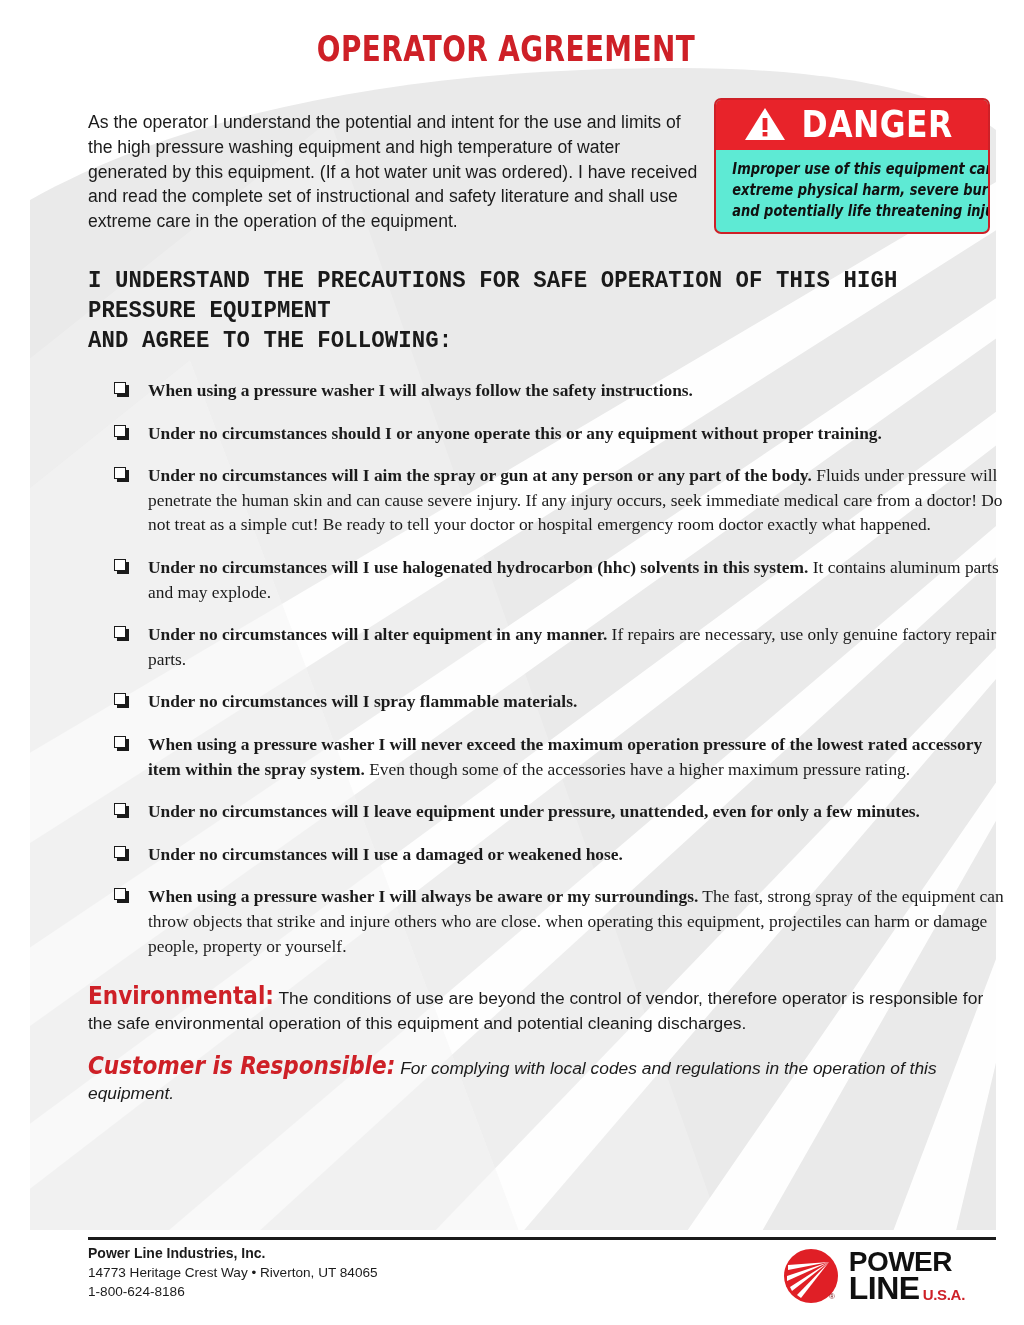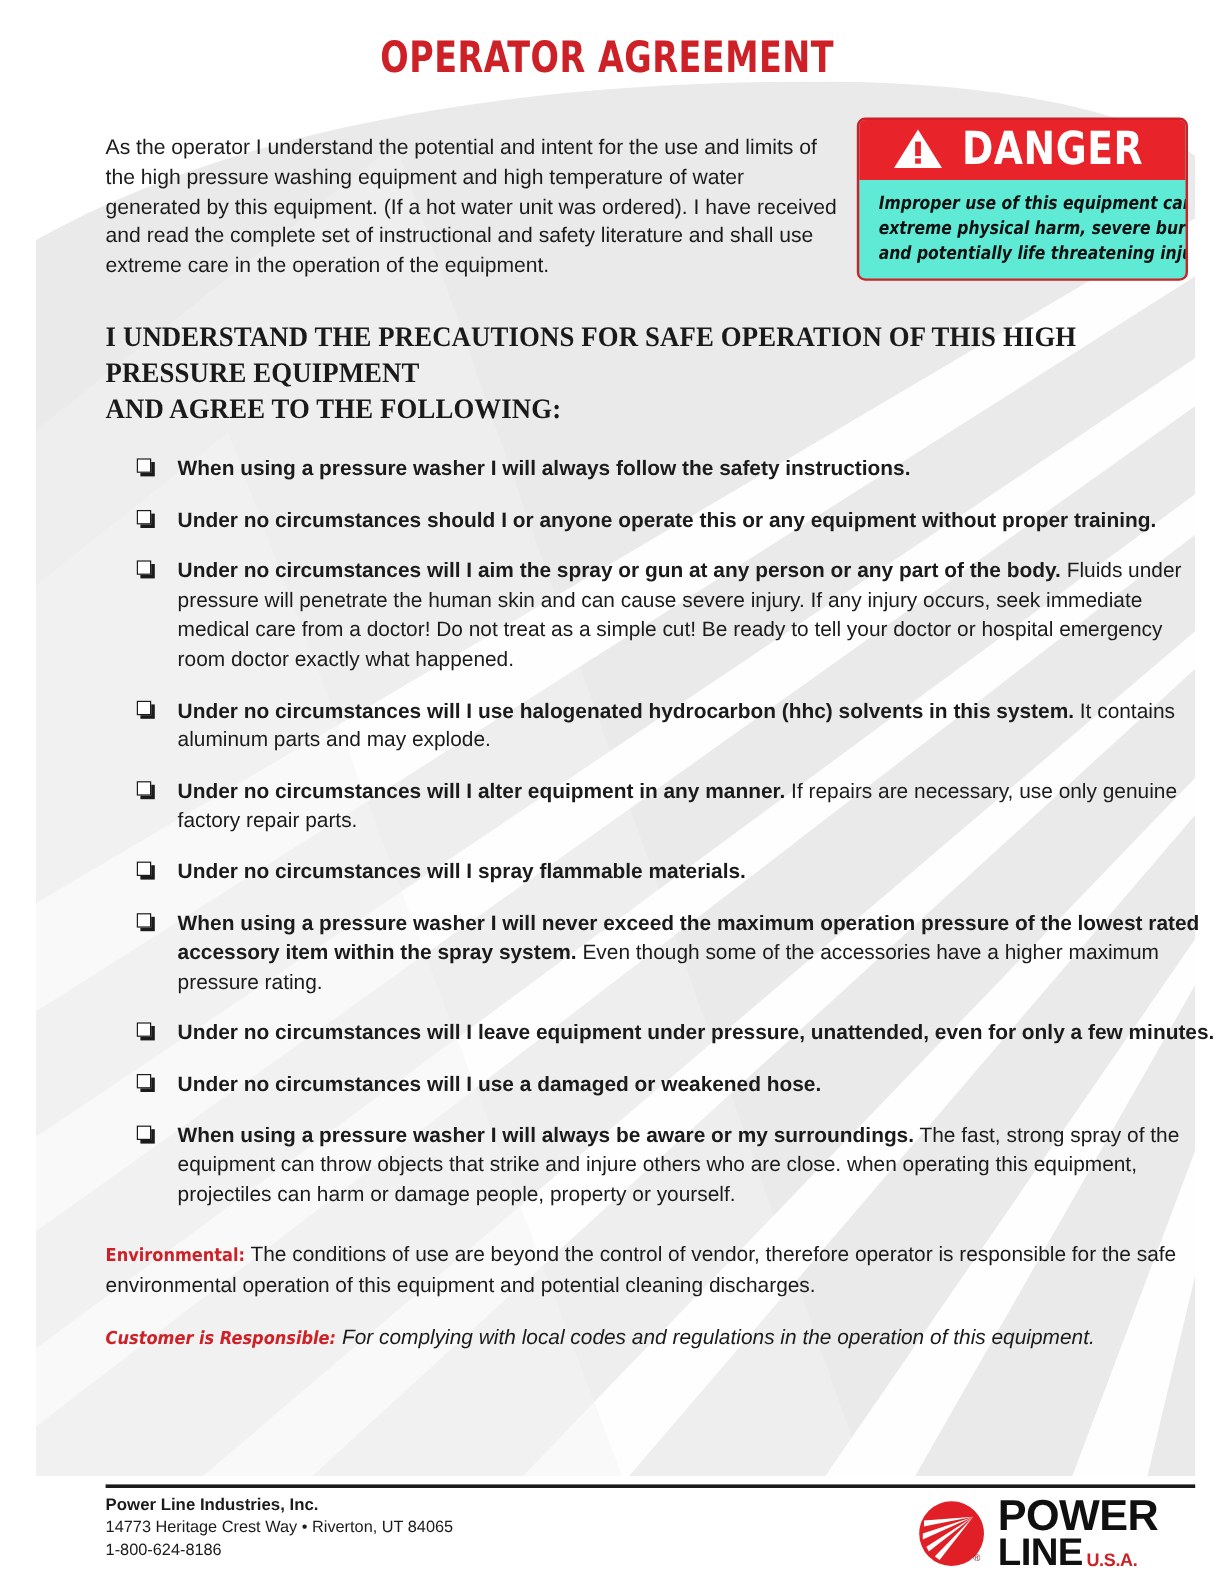--- a/index.html
+++ b/index.html
@@ -103,33 +103,34 @@
     font-size: 15.2px;
     line-height: 21px;
     color: #111111;
   }
   .danger-body div { white-space: nowrap; transform: scaleX(0.95); transform-origin: center; }
 
   
   .section-head {
     margin: 32px 0 0 88px;
     width: 900px;
-    font-family: Liberation Serif, serif;
+    font-family: Liberation Mono, monospace;
     font-weight: bold;
     font-size: 23.5px;
     line-height: 30px;
     color: #1a1a1a;
     letter-spacing: 0.1px;
   }
   .section-head span { display: block; transform: scaleX(0.95); transform-origin: left; }
 
   
   .bullets {
     margin: 22px 6px 0 112px;
     width: 900px;
+    font-family: Liberation Serif, serif;
   }
   .bullet {
     position: relative;
     padding-left: 36px;
     margin-bottom: 18px;
     font-size: 17.4px;
     line-height: 24.6px;
     color: #1b1b1b;
   }
   .bullet:last-child { margin-bottom: 0; }
@@ -163,21 +164,21 @@
     font-size: 17.4px;
     line-height: 25px;
     color: #1b1b1b;
     margin-bottom: 18px;
   }
   .note:last-child { margin-bottom: 0; font-style: italic; }
   .note .lbl {
     color: #CE2027;
     font-family: "Liberation Sans Narrow", "DejaVu Sans Condensed", "Liberation Sans", sans-serif;
     font-weight: bold;
-    font-size: 15px;
+    font-size: 24px;
   }
 
   
   .rule {
     position: absolute;
     left: 88px;
     top: 1237px;
     width: 908px;
     height: 3px;
     background: #1b1b1b;
@@ -204,21 +205,21 @@
     margin-right: 18px;
   }
   .logo-mark { position: relative; width: 58px; height: 58px; }
   .logo-type {
     font-family: "Liberation Sans", sans-serif;
     font-weight: bold;
     line-height: 0.9;
     color: #101010;
   }
   .logo-type .l1 {
-    font-size: 36px;
+    font-size: 28px;
     letter-spacing: -0.5px;
     display: block;
   }
   .logo-type .l2 {
     font-size: 32px;
     letter-spacing: -0.5px;
     display: flex;
     align-items: flex-end;
     gap: 3px;
   }

